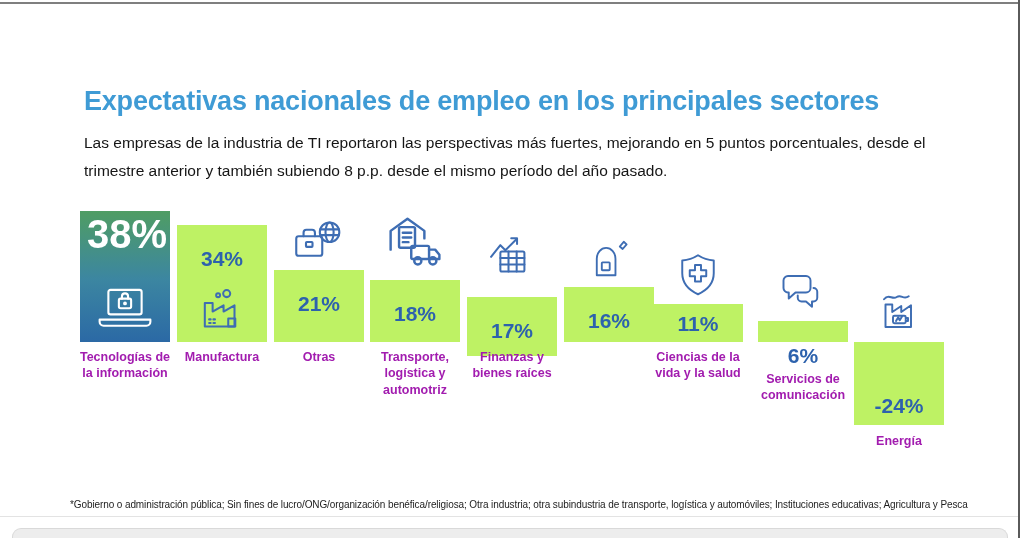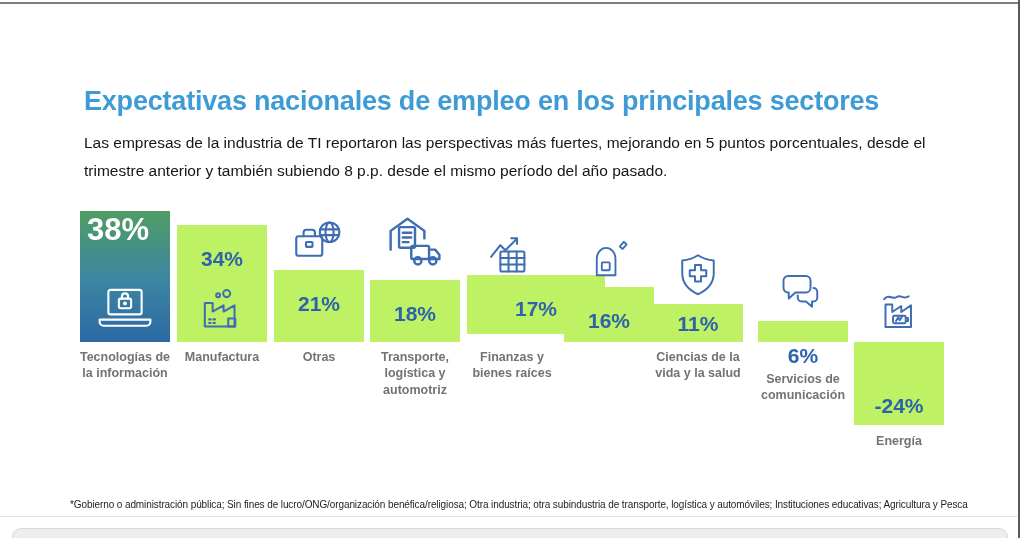--- a/index.html
+++ b/index.html
@@ -24,23 +24,23 @@
   #chart{position:absolute;left:80px;top:205px;width:880px;height:255px;}
   .col{position:absolute;top:0;width:90px;height:255px;}
   .bar{position:absolute;left:0;width:90px;background:#bef264;}
   .bar.grad{background:linear-gradient(180deg,#4f9d63 0%,#3c86a1 52%,#2b69a5 100%);}
   .val{position:absolute;left:0;width:100%;text-align:center;color:#2d62ad;
     font-size:21px;font-weight:700;line-height:1;}
   .val.inside-top{top:23px;}
   .val.inside-center{top:50%;transform:translateY(-50%);}
   .val.inside-bottom{bottom:9px;top:auto;}
   .val.inside-top-left{text-align:left;left:7px;width:auto;top:3px;color:#ffffff;
-    font-size:31px;font-weight:700;}
+    font-size:40px;font-weight:700;}
   .lab{position:absolute;left:-12px;width:114px;text-align:center;font-size:12.5px;
-    font-weight:700;color:#737373;line-height:1.3;white-space:pre-line;}
+    font-weight:700;color:#a21caf;line-height:1.3;white-space:pre-line;}
   svg.icon{fill:none;stroke:#3e6db3;stroke-width:2.6;stroke-linecap:round;stroke-linejoin:round;position:absolute;}
   svg.icon.white{stroke:#ffffff;stroke-width:2.4;}
 </style>
 </head>
 <body>
 
 <svg width="0" height="0" style="position:absolute" aria-hidden="true">
   <defs>
     <symbol id="laptop-lock-icon" viewBox="0 0 64 50">
       <rect x="13" y="2" width="38" height="28" rx="2.5"></rect>
@@ -145,21 +145,21 @@
           <div class="val inside-top">18%</div>
         </div>
         <svg class="icon" width="60" height="60" style="left: 15px; top: 9px;">
           <use href="#warehouse-truck-icon" xlink:href="#warehouse-truck-icon"></use>
         </svg>
         <div class="lab" style="top: 144px;">Transporte,
 logística y
 automotriz</div>
       </div>
       <div class="col" style="left: 387px;">
-        <div class="bar" style="height: 59px; top: 70px; padding-left: 48px;">
+        <div class="bar" style="height: 59px; top: 92px;">
           <div class="val inside-top">17%</div>
         </div>
         <svg class="icon" width="50" height="45" style="left: 20px; top: 27px;">
           <use href="#growth-chart-icon" xlink:href="#growth-chart-icon"></use>
         </svg>
         <div class="lab" style="top: 144px;">Finanzas y
 bienes raíces</div>
       </div>
       <div class="col" style="left: 484px;">
         <div class="bar" style="height: 55px; top: 82px;">

